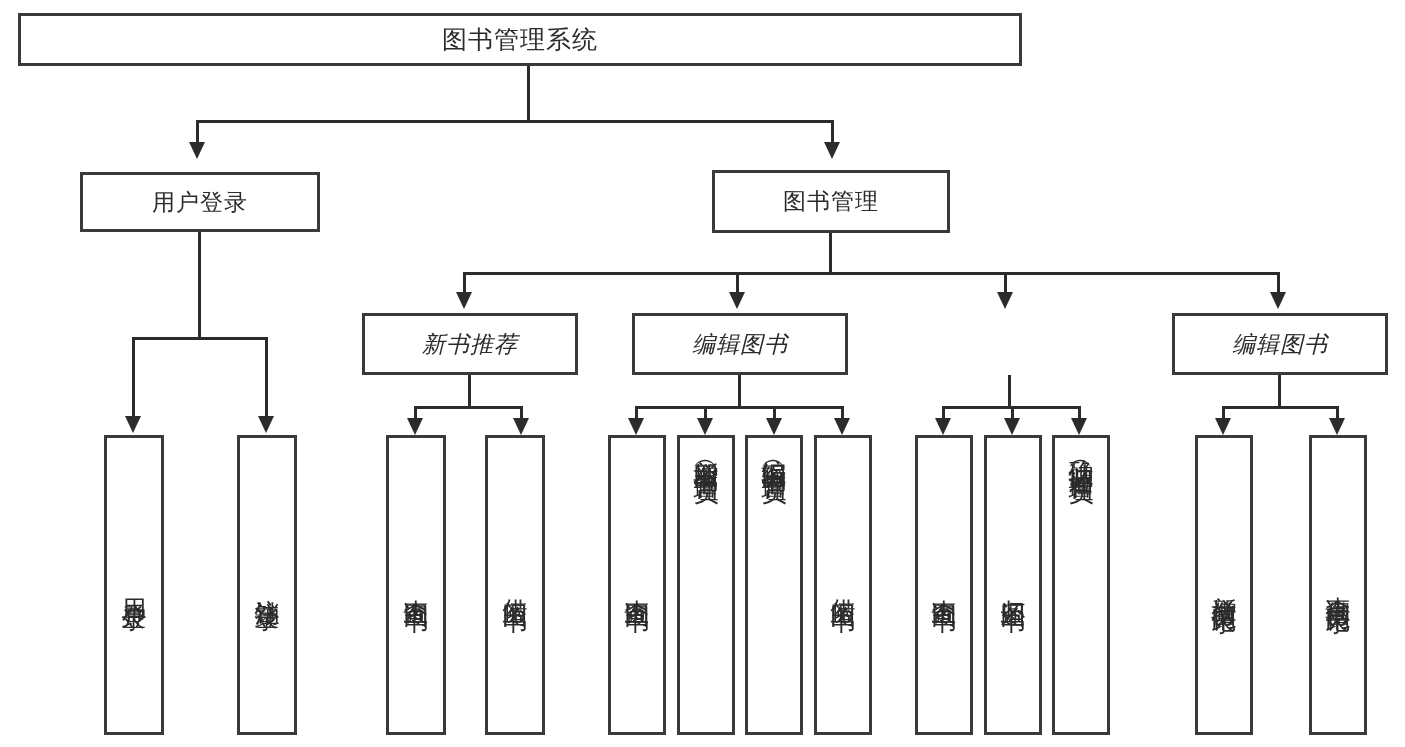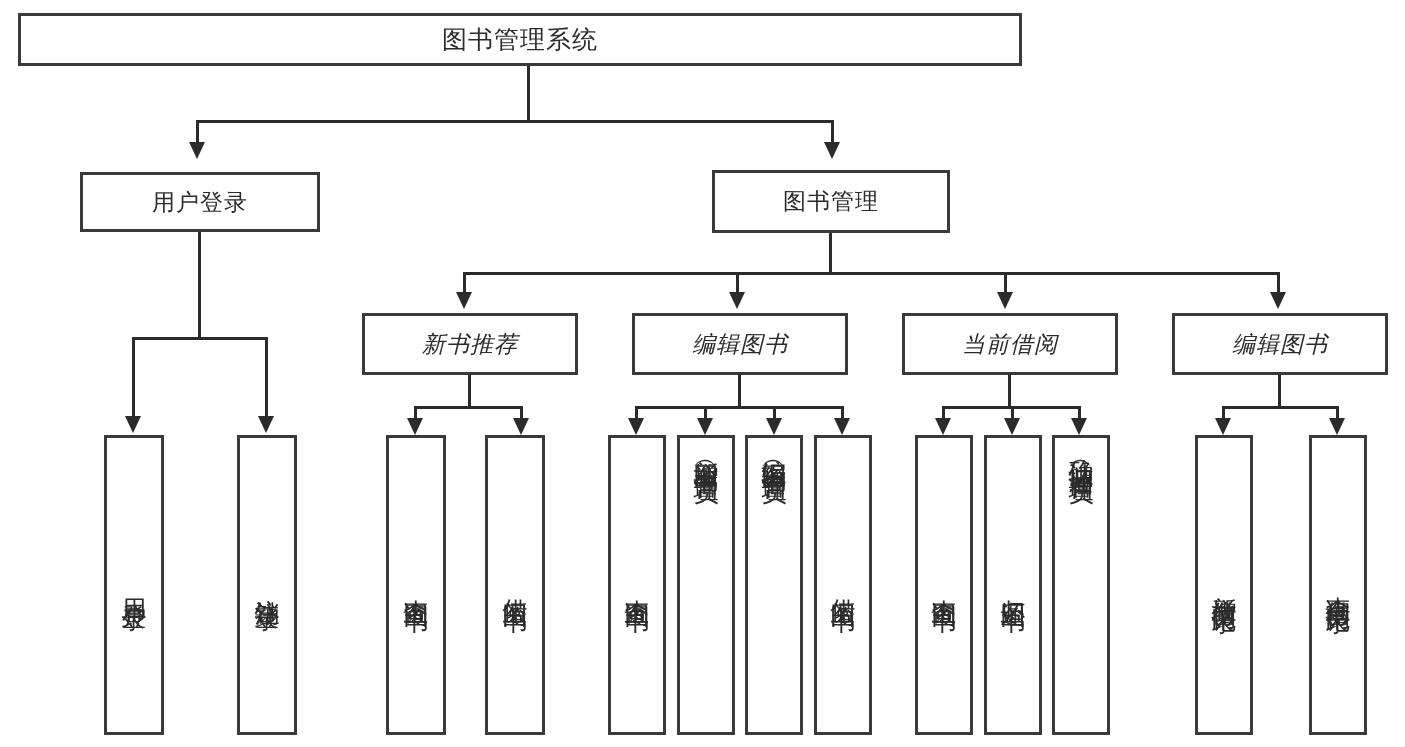--- a/index.html
+++ b/index.html
@@ -125,23 +125,20 @@
   <div class="arrow" style="left:997px; top:292px;"></div>
   <div class="ln vln" style="left:1277px; top:272px; width:3px; height:20px;"></div>
   <div class="arrow" style="left:1270px; top:292px;"></div>
 
   <div class="node lvl3" style="left:362px; top:313px; width:216px; height:62px;">
     <span>新书推荐</span>
   </div>
   <div class="node lvl3" style="left:632px; top:313px; width:216px; height:62px;">
     <span>编辑图书</span>
   </div>
-  <div class="node lvl3" style="left:902px; top:313px; width:216px; height:62px;">
-    <span>当前借阅</span>
-  </div>
   <div class="node lvl3" style="left:1172px; top:313px; width:216px; height:62px;">
     <span>编辑图书</span>
   </div>
 
   <div class="ln vln" style="left:468px; top:375px; width:3px; height:31px;"></div>
   <div class="ln hln" style="left:414px; top:406px; width:109px; height:3px;"></div>
   <div class="ln vln" style="left:414px; top:406px; width:3px; height:12px;"></div>
   <div class="arrow" style="left:407px; top:418px;"></div>
   <div class="ln vln" style="left:520px; top:406px; width:3px; height:12px;"></div>
   <div class="arrow" style="left:513px; top:418px;"></div>

